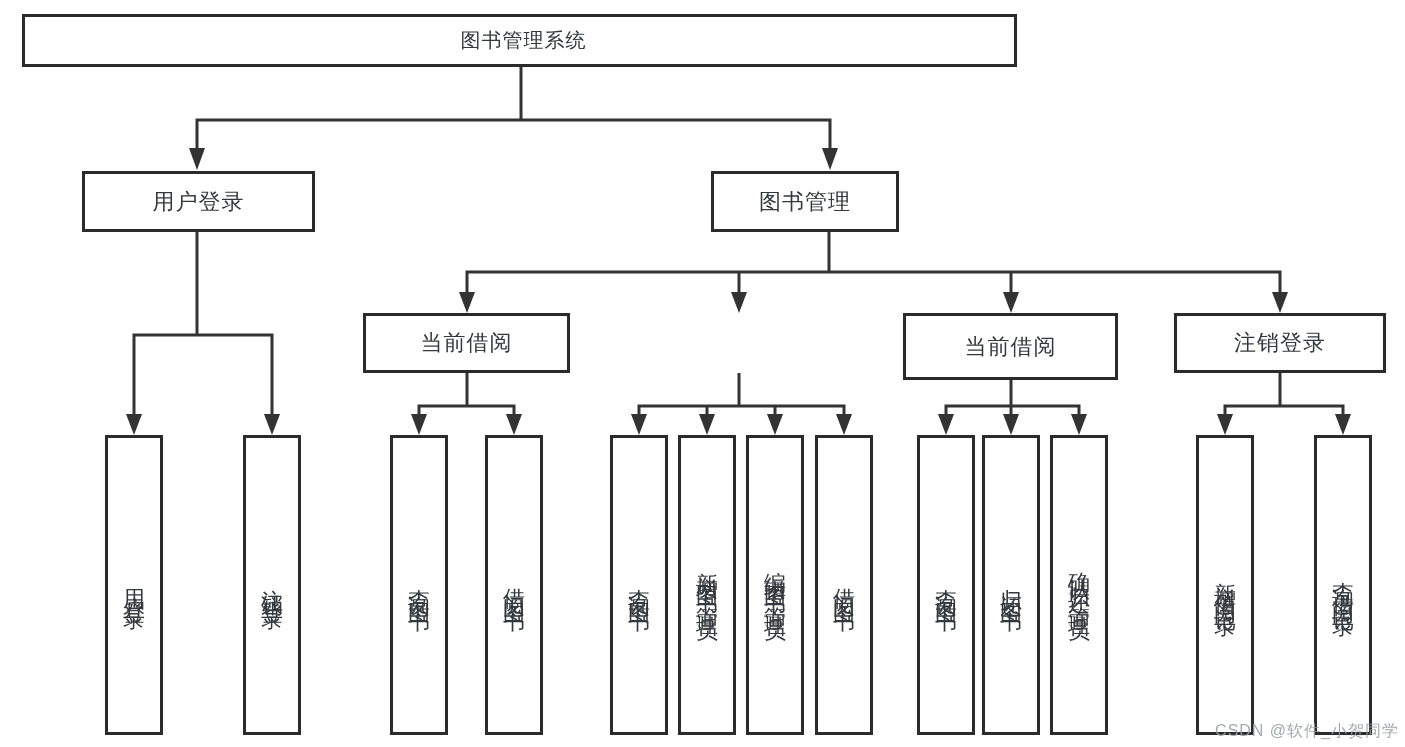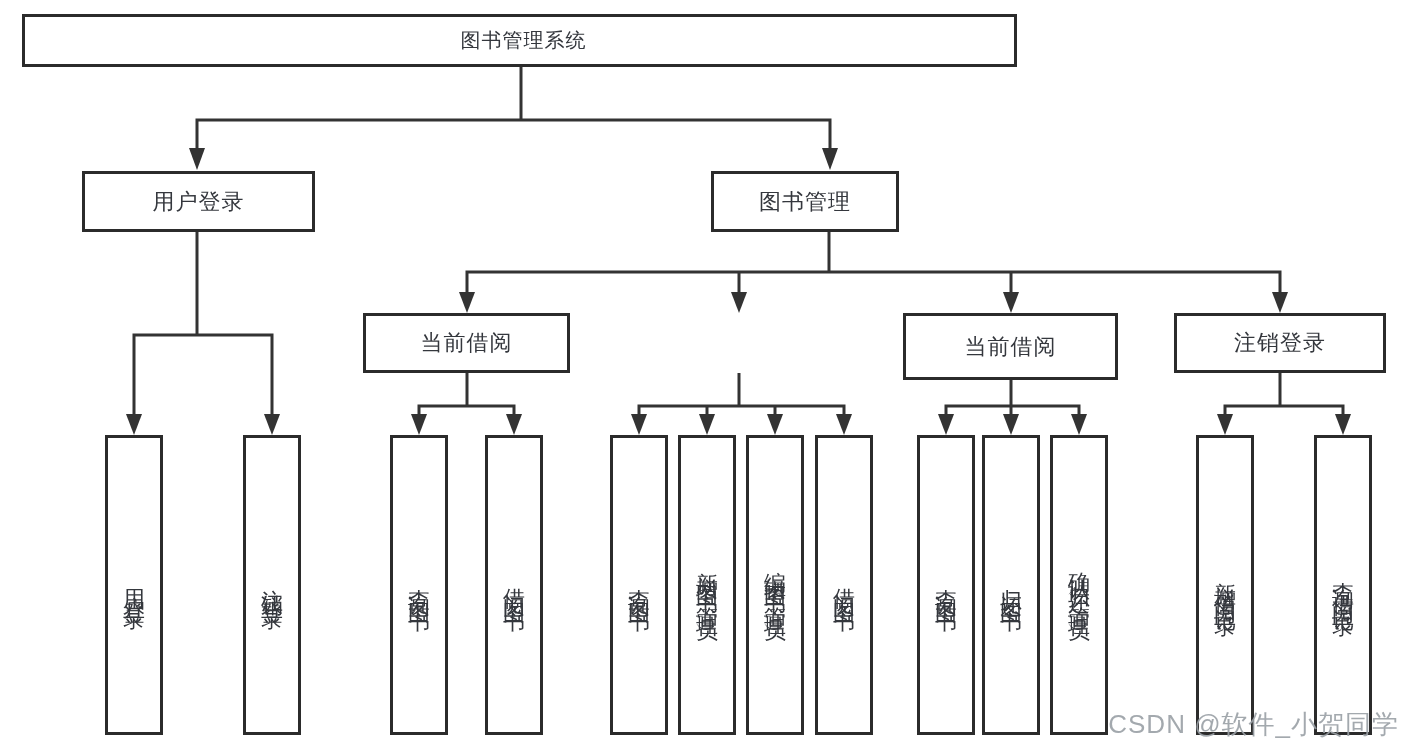--- a/index.html
+++ b/index.html
@@ -44,21 +44,21 @@
     writing-mode: vertical-rl;
     text-orientation: mixed;
     font-size: 22px;
     letter-spacing: 7px;
     line-height: 1;
   }
   .watermark {
     position: absolute;
     right: 6px;
     bottom: 5px;
-    font-size: 26px;
+    font-size: 16px;
     color: #9aa0a6;
     opacity: 0.9;
     letter-spacing: 1px;
     white-space: nowrap;
     pointer-events: none;
   }
 </style>
 </head>
 <body>
 

